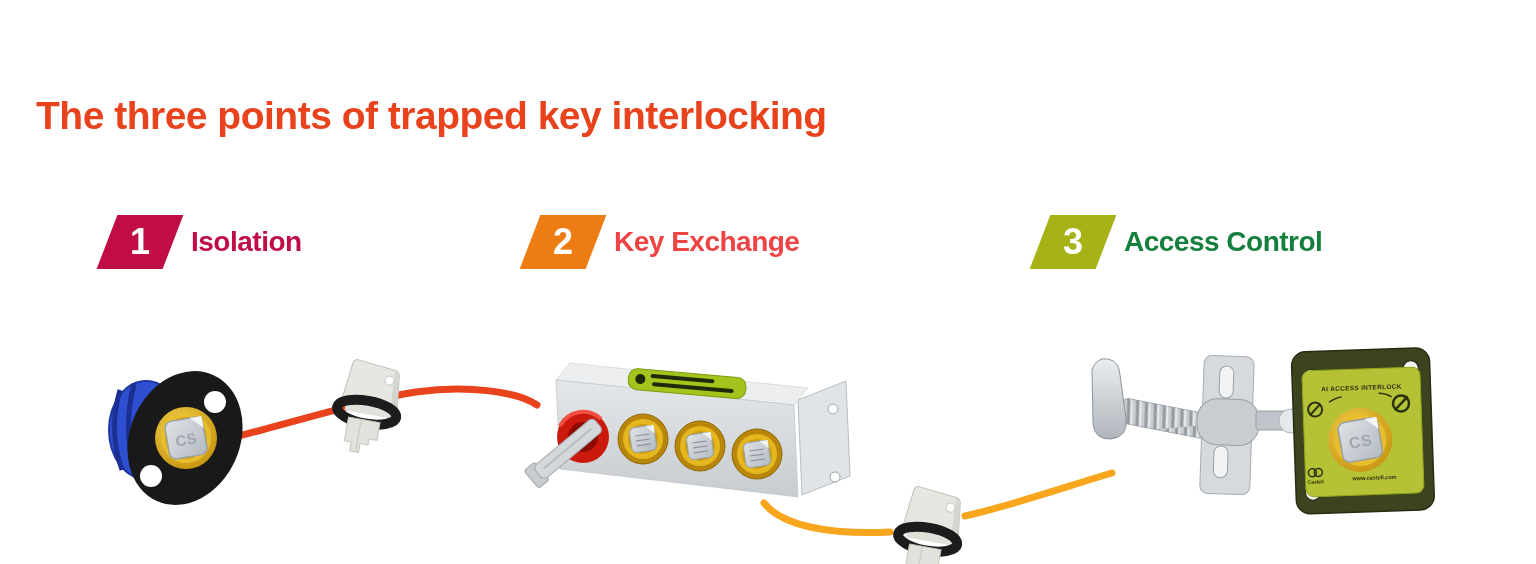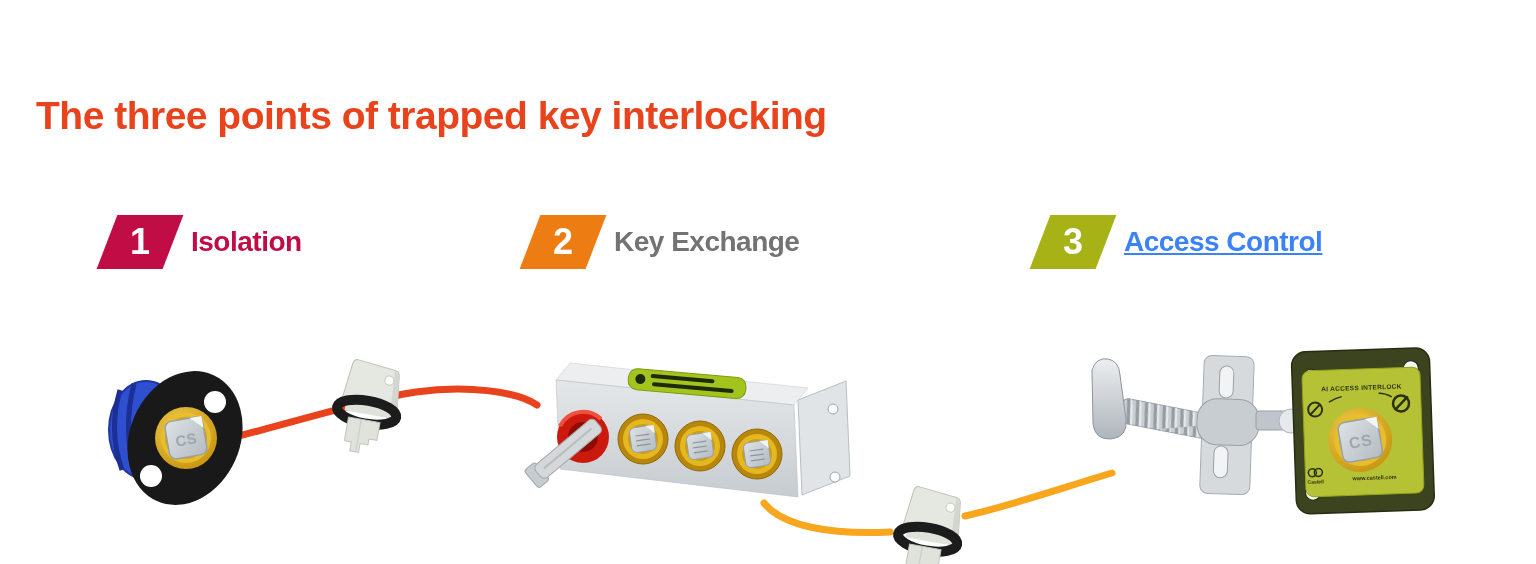--- a/index.html
+++ b/index.html
@@ -7,22 +7,22 @@
           font-family:"Liberation Sans", sans-serif;margin-top:48px;}
   .title{position:absolute;left:36px;top:46px;margin:0;font-size:39px;font-weight:bold;
          letter-spacing:-0.5px;color:#E8431C;white-space:nowrap;}
   .step{position:absolute;top:166px;height:56px;display:flex;align-items:center;}
   .badge{display:inline-block;width:66px;height:54px;transform:skewX(-21deg);
          margin-left:12px;text-align:center;}
   .badge-num{display:inline-block;transform:skewX(21deg);color:#fff;font-size:36px;
              font-weight:bold;line-height:54px;}
   .step-label{font-size:28px;font-weight:bold;letter-spacing:-0.5px;margin-left:18px;white-space:nowrap;}
   .b1{background:#C00D45;} .c1{color:#C00D45;}
-  .b2{background:#ED7D13;} .c2{color:#737373;}
-  .b3{background:#A6B216;} .c3{color:#3b82f6;text-decoration:underline;}
+  .b2{background:#ED7D13;} .c2{color:#ef4444;}
+  .b3{background:#A6B216;} .c3{color:#15803d;}
   .s1{left:95px;} .s2{left:518px;} .s3{left:1028px;}
   .scene{position:absolute;left:0;top:0;}
 </style>
 </head>
 <body>
 
 <div class="canvas">
 
   <h1 class="title">The three points of trapped key interlocking</h1>
 

